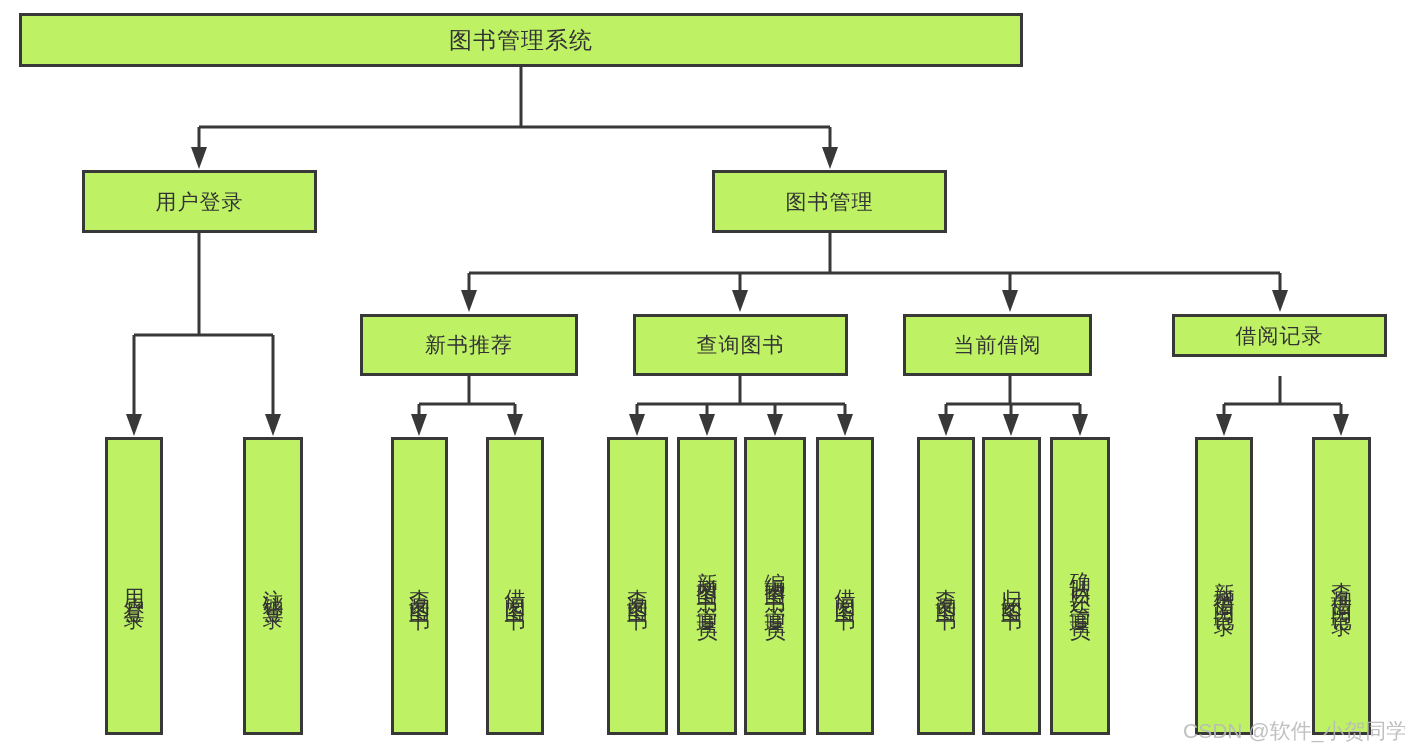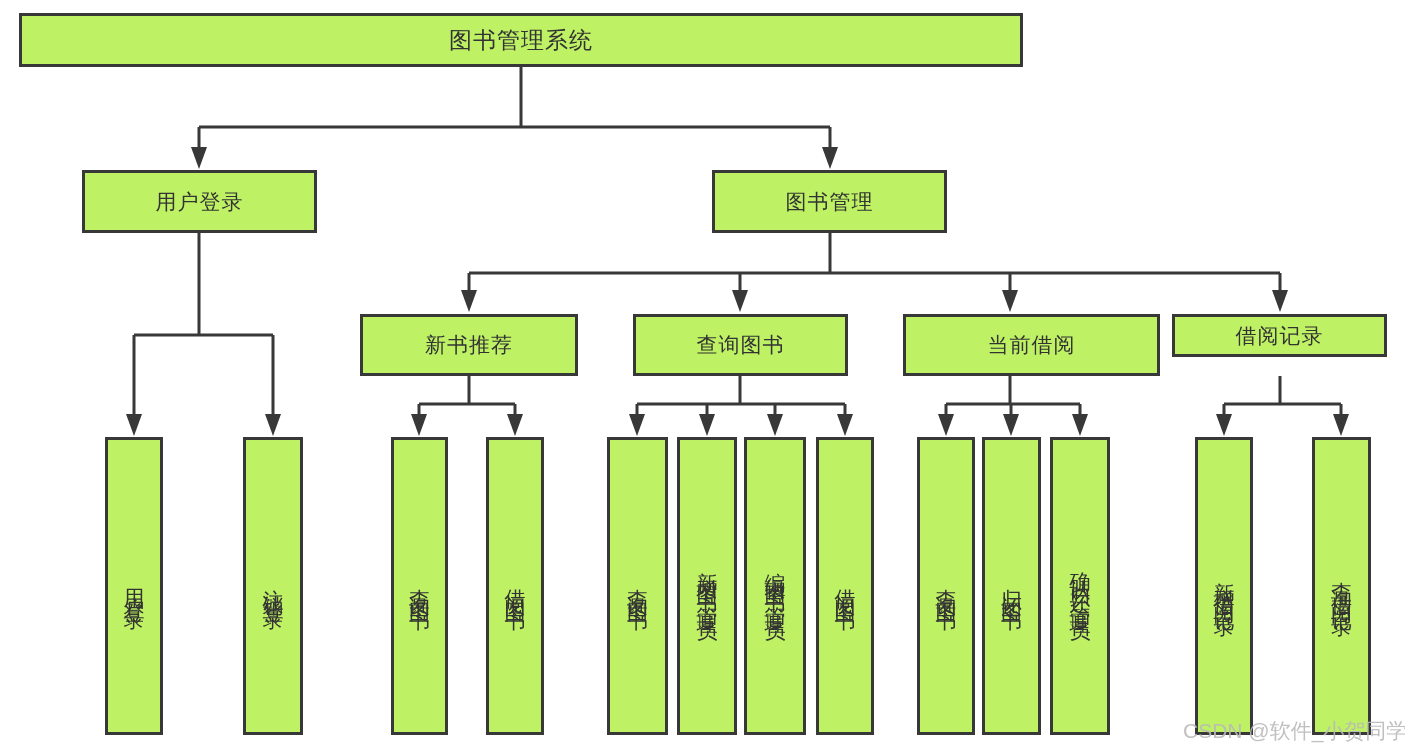--- a/index.html
+++ b/index.html
@@ -33,21 +33,21 @@
   }
   svg.wires { position: absolute; left: 0; top: 0; }
 
   
   .n-root { left: 19px;  top: 13px;  width: 1004px; height: 54px; }
   .n-u    { left: 82px;  top: 170px; width: 235px;  height: 63px; }
   .n-m    { left: 712px; top: 170px; width: 235px;  height: 63px; }
 
   .n-m1 { left: 360px;  top: 314px; width: 218px; height: 62px; text-align: right; }
   .n-m2 { left: 633px;  top: 314px; width: 215px; height: 62px; }
-  .n-m3 { left: 903px;  top: 314px; width: 257px; height: 62px; }
+  .n-m3 { left: 903px;  top: 314px; width: 189px; height: 62px; }
   .n-m4 { left: 1172px; top: 314px; width: 215px; height: 43px; }
 
   .leaf { top: 437px; height: 298px; }
   .n-u1   { left: 105px;  width: 58px; }
   .n-u2   { left: 243px;  width: 60px; }
   .n-m1c0 { left: 391px;  width: 57px; }
   .n-m1c1 { left: 486px;  width: 58px; }
   .n-m2c0 { left: 607px;  width: 61px; }
   .n-m2c1 { left: 677px;  width: 60px; }
   .n-m2c2 { left: 744px;  width: 62px; }

